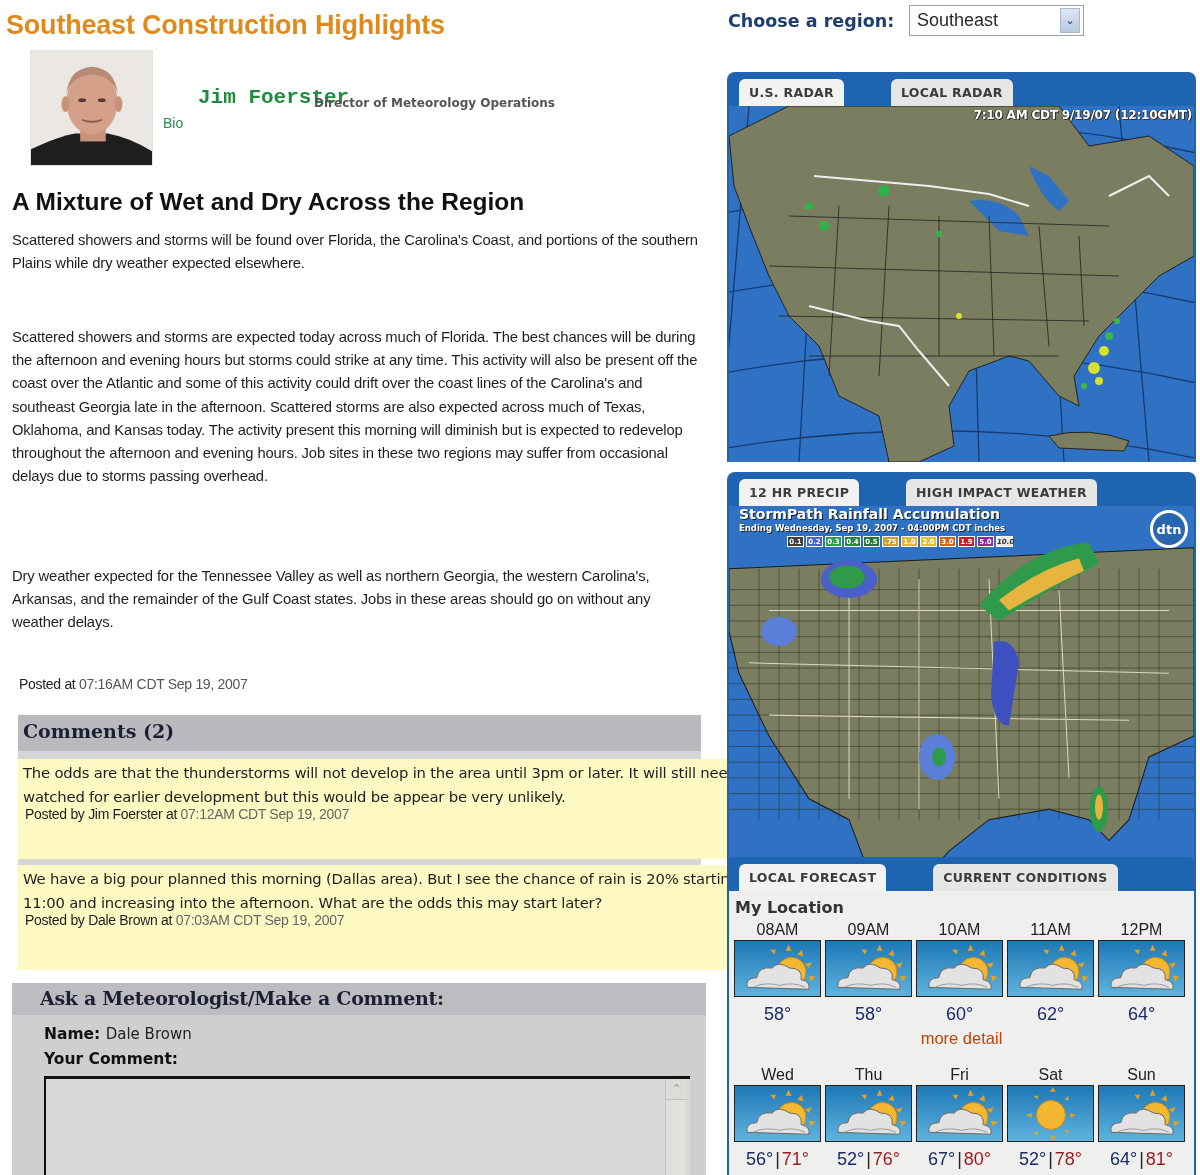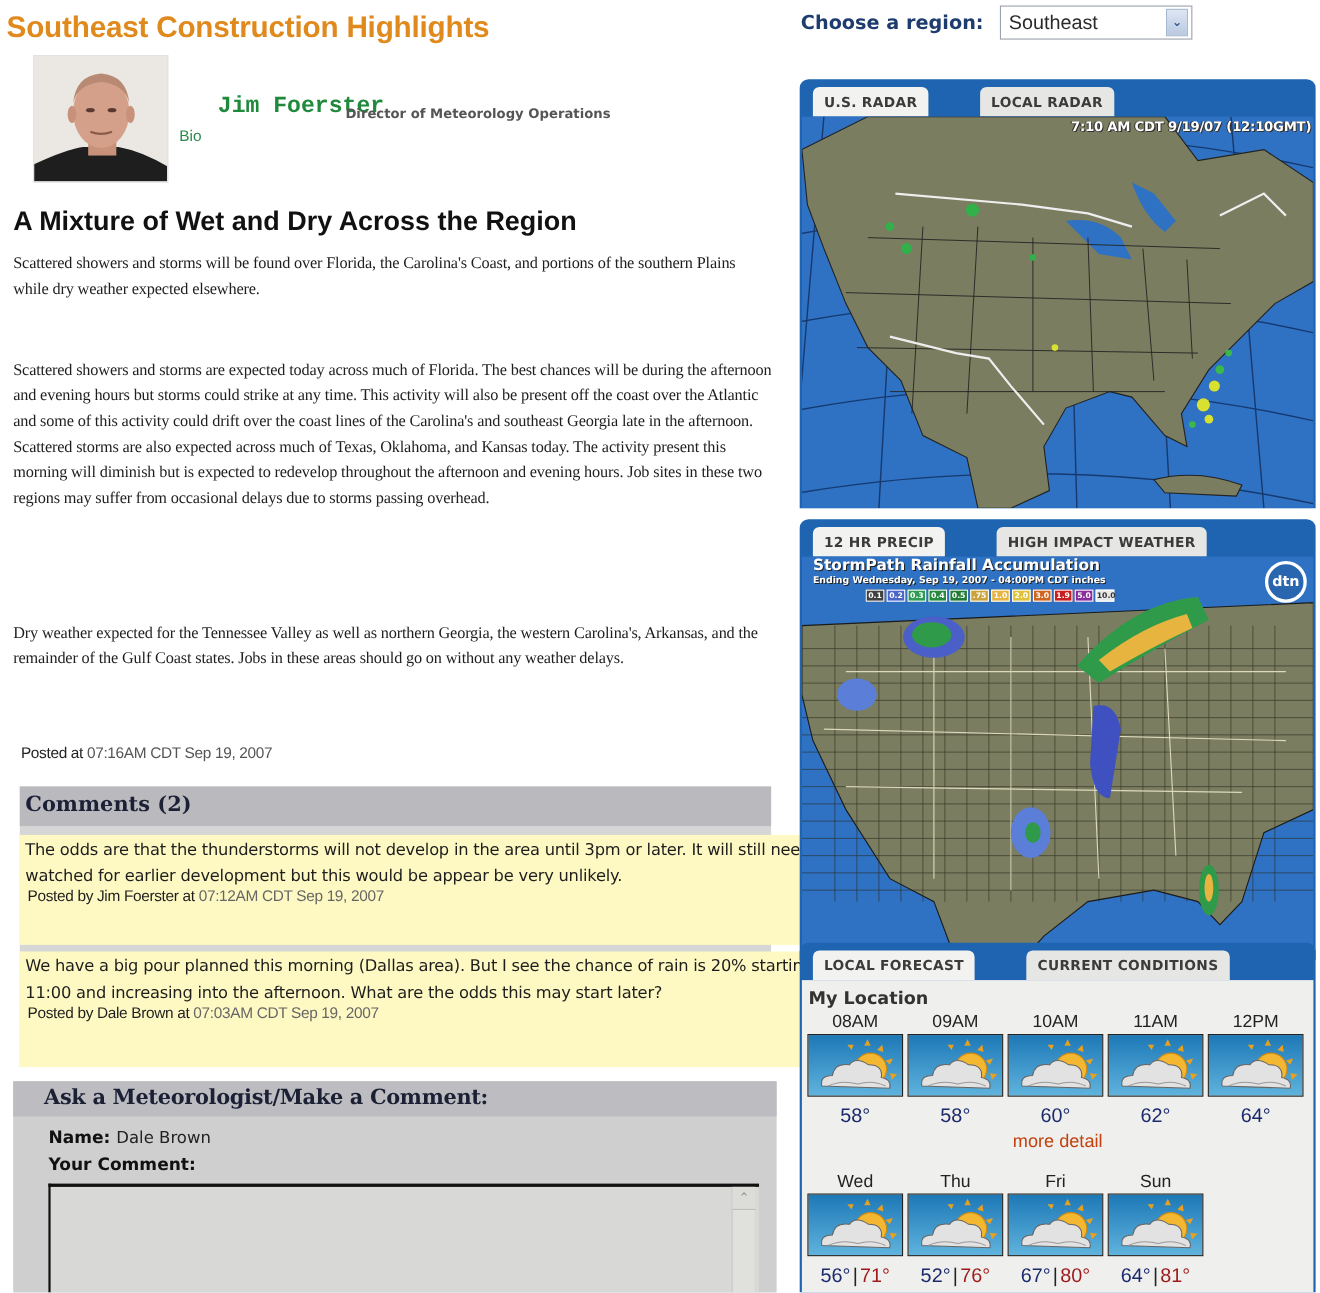--- a/index.html
+++ b/index.html
@@ -31,21 +31,21 @@
   .bio-link {
     position: absolute; left: 163px; top: 115px;
     font-family: "Liberation Sans", sans-serif; font-size: 14px; color: #2a8a4a; cursor: pointer;
   }
   .headline {
     position: absolute; left: 12px; top: 188px;
     font-family: "Liberation Sans", sans-serif; font-size: 24.5px; color: #111; white-space: nowrap;
   }
   .para {
     position: absolute; left: 12px; width: 690px;
-    font-family: Liberation Serif, serif; font-size: 14.8px; line-height: 23.2px; color: #1e1e1e;
+    font-family: Liberation Sans, sans-serif; font-size: 14.8px; line-height: 23.2px; color: #1e1e1e;
     letter-spacing: -0.15px;
   }
   .summary { top: 229px; }
   .body1 { top: 326px; }
   .body2 { top: 565px; }
   .posted {
     position: absolute; left: 19px; top: 676px;
     font-family: "Liberation Sans", sans-serif; font-size: 14px; color: #222; letter-spacing: -0.3px;
   }
   .posted .ts { color: #555; }
@@ -376,21 +376,21 @@
         <span style="background: rgb(74, 100, 200);">0.2</span>
         <span style="background: rgb(46, 154, 82);">0.3</span>
         <span style="background: rgb(37, 138, 62);">0.4</span>
         <span style="background: rgb(31, 122, 52);">0.5</span>
         <span style="background: rgb(201, 162, 58);">.75</span>
         <span style="background: rgb(232, 180, 64);">1.0</span>
         <span style="background: rgb(224, 194, 58);">2.0</span>
         <span style="background: rgb(208, 102, 30);">3.0</span>
         <span style="background: rgb(200, 32, 32);">1.9</span>
         <span style="background: rgb(138, 44, 156);">5.0</span>
-        <span style="background: rgb(232, 232, 232); color: rgb(51, 51, 51);">10.0</span>
+        <span style="background: rgb(232, 232, 232); color: rgb(51, 51, 51); font-style: italic;">10.0</span>
       </div>
     <div class="dtn-logo">dtn</div>
   </div>
 </section>
 
 <section class="panel forecast-panel">
   <div class="tabs">
     <div class="tab">LOCAL FORECAST</div>
     <div class="tab inactive">CURRENT CONDITIONS</div>
   </div>
@@ -538,20 +538,39 @@
                 <path d="M76 36 l7 1 l-5 5 z"></path>
               </g>
               <circle cx="58" cy="32" r="15" fill="#f3b732" stroke="#d08a10" stroke-width="1"></circle>
               <path d="M12 48 Q10 38 22 38 Q24 26 38 28 Q44 20 56 28 Q70 28 68 40 Q78 42 76 50 Z" fill="#e2e2e2" stroke="#666" stroke-width="1"></path>
               <path d="M18 48 Q30 42 46 46 Q60 42 72 48" stroke="#999" stroke-width="1" fill="none"></path>
             </svg>
           </div>
           <div class="temp"><span class="lo">67°</span><span class="sep">|</span><span class="hi">80°</span></div>
         </div>
         <div class="fc-cell">
+          <div class="lbl">Sat</div>
+          <div class="icon">
+            <svg viewBox="0 0 87 57">
+              <g fill="#e8a020">
+                <path d="M43 6 l3 -5 l3 5 z"></path>
+                <path d="M43 52 l3 5 l3 -5 z"></path>
+                <path d="M24 28 l-6 2 l6 3 z"></path>
+                <path d="M64 28 l6 2 l-6 3 z"></path>
+                <path d="M30 14 l-4 -4 l5 0 z"></path>
+                <path d="M58 14 l4 -4 l0 5 z"></path>
+                <path d="M30 46 l-4 4 l5 0 z"></path>
+                <path d="M58 46 l4 4 l0 -5 z"></path>
+              </g>
+              <circle cx="44" cy="30" r="15" fill="#f3b732" stroke="#d08a10" stroke-width="1"></circle>
+            </svg>
+          </div>
+          <div class="temp"><span class="lo">52°</span><span class="sep">|</span><span class="hi">78°</span></div>
+        </div>
+        <div class="fc-cell">
           <div class="lbl">Sun</div>
           <div class="icon">
             <svg viewBox="0 0 87 57">
               <g fill="#e8a020">
                 <path d="M52 10 l3 -6 l3 6 z"></path>
                 <path d="M64 14 l5 -5 l1 7 z"></path>
                 <path d="M72 24 l7 -2 l-3 6 z"></path>
                 <path d="M40 14 l-4 -5 l6 0 z"></path>
                 <path d="M76 36 l7 1 l-5 5 z"></path>
               </g>

